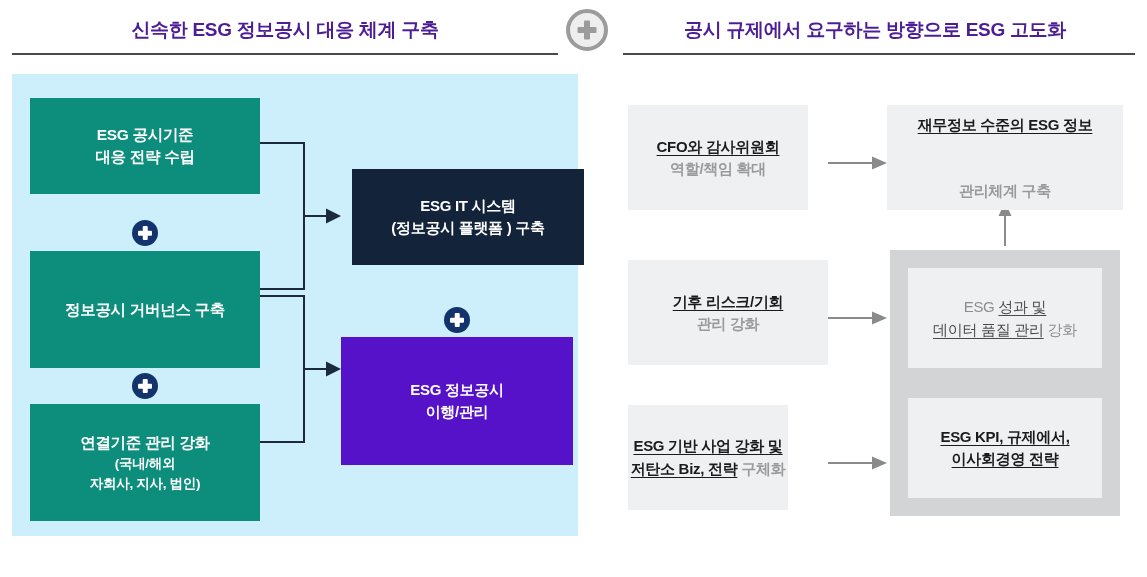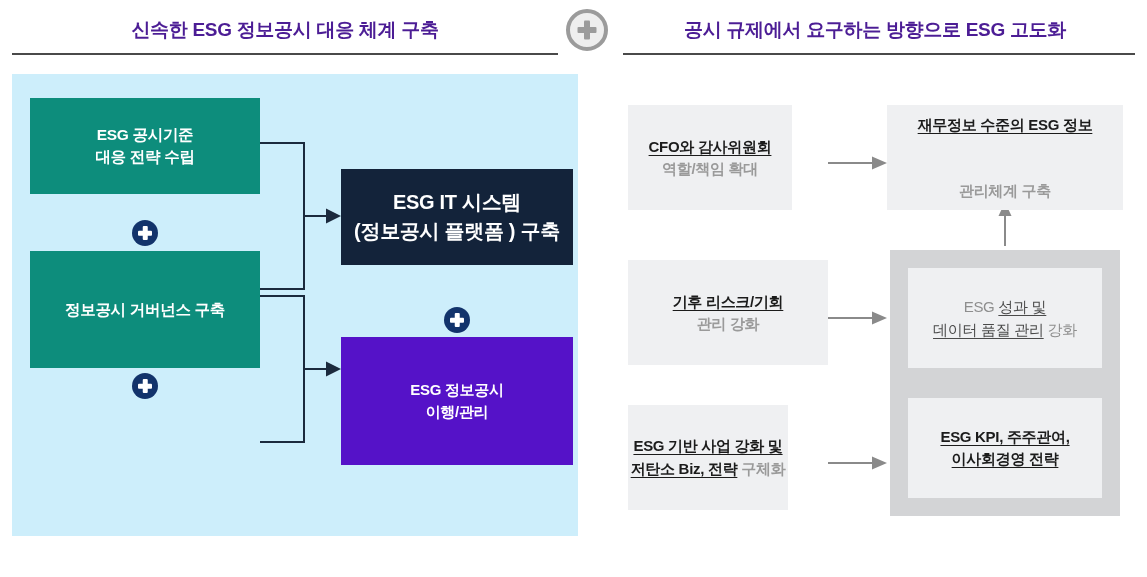--- a/index.html
+++ b/index.html
@@ -83,29 +83,30 @@
     align-items: center;
     justify-content: center;
     letter-spacing: -0.3px;
     box-sizing: border-box;
     padding: 4px;
   }
   .navybox {
     position: absolute;
     background: #13233a;
     color: #ffffff;
-    font-size: 20px;
+    font-size: 15px;
     font-weight: bold;
     line-height: 1.45;
     display: flex;
     flex-direction: column;
     align-items: center;
     justify-content: center;
     letter-spacing: -0.3px;
     box-sizing: border-box;
+    margin-left: 11px;
   }
   .purplebox {
     position: absolute;
     background: #5512c8;
     color: #ffffff;
     font-size: 15px;
     font-weight: bold;
     line-height: 1.45;
     text-align: right;
     display: flex;
@@ -228,20 +229,25 @@
     </div>
 
     <div class="plus-badge" style="left:120px; top:146px;"></div>
 
     <div class="gbox" style="left:18px; top:177px; width:230px; height:117px;">
       <span>정보공시 거버넌스 구축</span>
     </div>
 
     <div class="plus-badge" style="left:120px; top:299px;"></div>
 
+    <div class="gbox" style="left:18px; top:330px; width:230px; height:117px;">
+      <span>연결기준 관리 강화</span>
+      <span class="sub-small">(국내/해외</span>
+      <span class="sub-small">자회사, 지사, 법인)</span>
+    </div>
 
     <div class="navybox" style="left:329px; top:95px; width:232px; height:96px;">
       <span>ESG IT 시스템</span>
       <span>(정보공시 플랫폼 ) 구축</span>
     </div>
 
     <div class="plus-badge" style="left:432px; top:233px;"></div>
 
     <div class="purplebox" style="left:329px; top:263px; width:232px; height:128px;">
       <span>ESG 정보공시</span>
@@ -261,21 +267,21 @@
       <line x1="228" y1="244" x2="272" y2="244" stroke="#8a8a8a" stroke-width="2"></line>
       <polygon points="272,237.5 287,244 272,250.5" fill="#8a8a8a"></polygon>
 
       <line x1="228" y1="389" x2="272" y2="389" stroke="#8a8a8a" stroke-width="2"></line>
       <polygon points="272,382.5 287,389 272,395.5" fill="#8a8a8a"></polygon>
 
       <line x1="405" y1="172" x2="405" y2="140" stroke="#8a8a8a" stroke-width="2"></line>
       <polygon points="398.5,142 405,128 411.5,142" fill="#8a8a8a"></polygon>
     </svg>
 
-    <div class="graybox" style="left:28px; top:31px; width:164px; height:105px;">
+    <div class="graybox" style="left:28px; top:31px; width:180px; height:105px;">
       <span class="gb-line t-dark">CFO와 감사위원회</span>
       <span class="gb-line t-gray">역할/책임 확대</span>
     </div>
 
     <div class="graybox" style="left:28px; top:186px; width:200px; height:105px;">
       <span class="gb-line t-dark">기후 리스크/기회</span>
       <span class="gb-line t-gray">관리 강화</span>
     </div>
 
     <div class="graybox" style="left:28px; top:331px; width:160px; height:105px;">
@@ -293,18 +299,18 @@
     <div class="graybox" style="left:308px; top:194px; width:194px; height:100px;">
       <span class="gb-line">
         <span class="t-gray-plain">ESG </span><span class="t-dark-u-norm">성과 및</span>
       </span>
       <span class="gb-line">
         <span class="t-dark-u-norm">데이터 품질 관리</span><span class="t-gray-plain"> 강화</span>
       </span>
     </div>
 
     <div class="graybox" style="left:308px; top:324px; width:194px; height:100px;">
-      <span class="gb-line t-dark">ESG KPI, 주주관여,</span>
+      <span class="gb-line t-dark">ESG KPI, 규제에서,</span>
       <span class="gb-line t-dark">이사회경영 전략</span>
     </div>
   </div>
 
 </div>
 
 </body></html>

